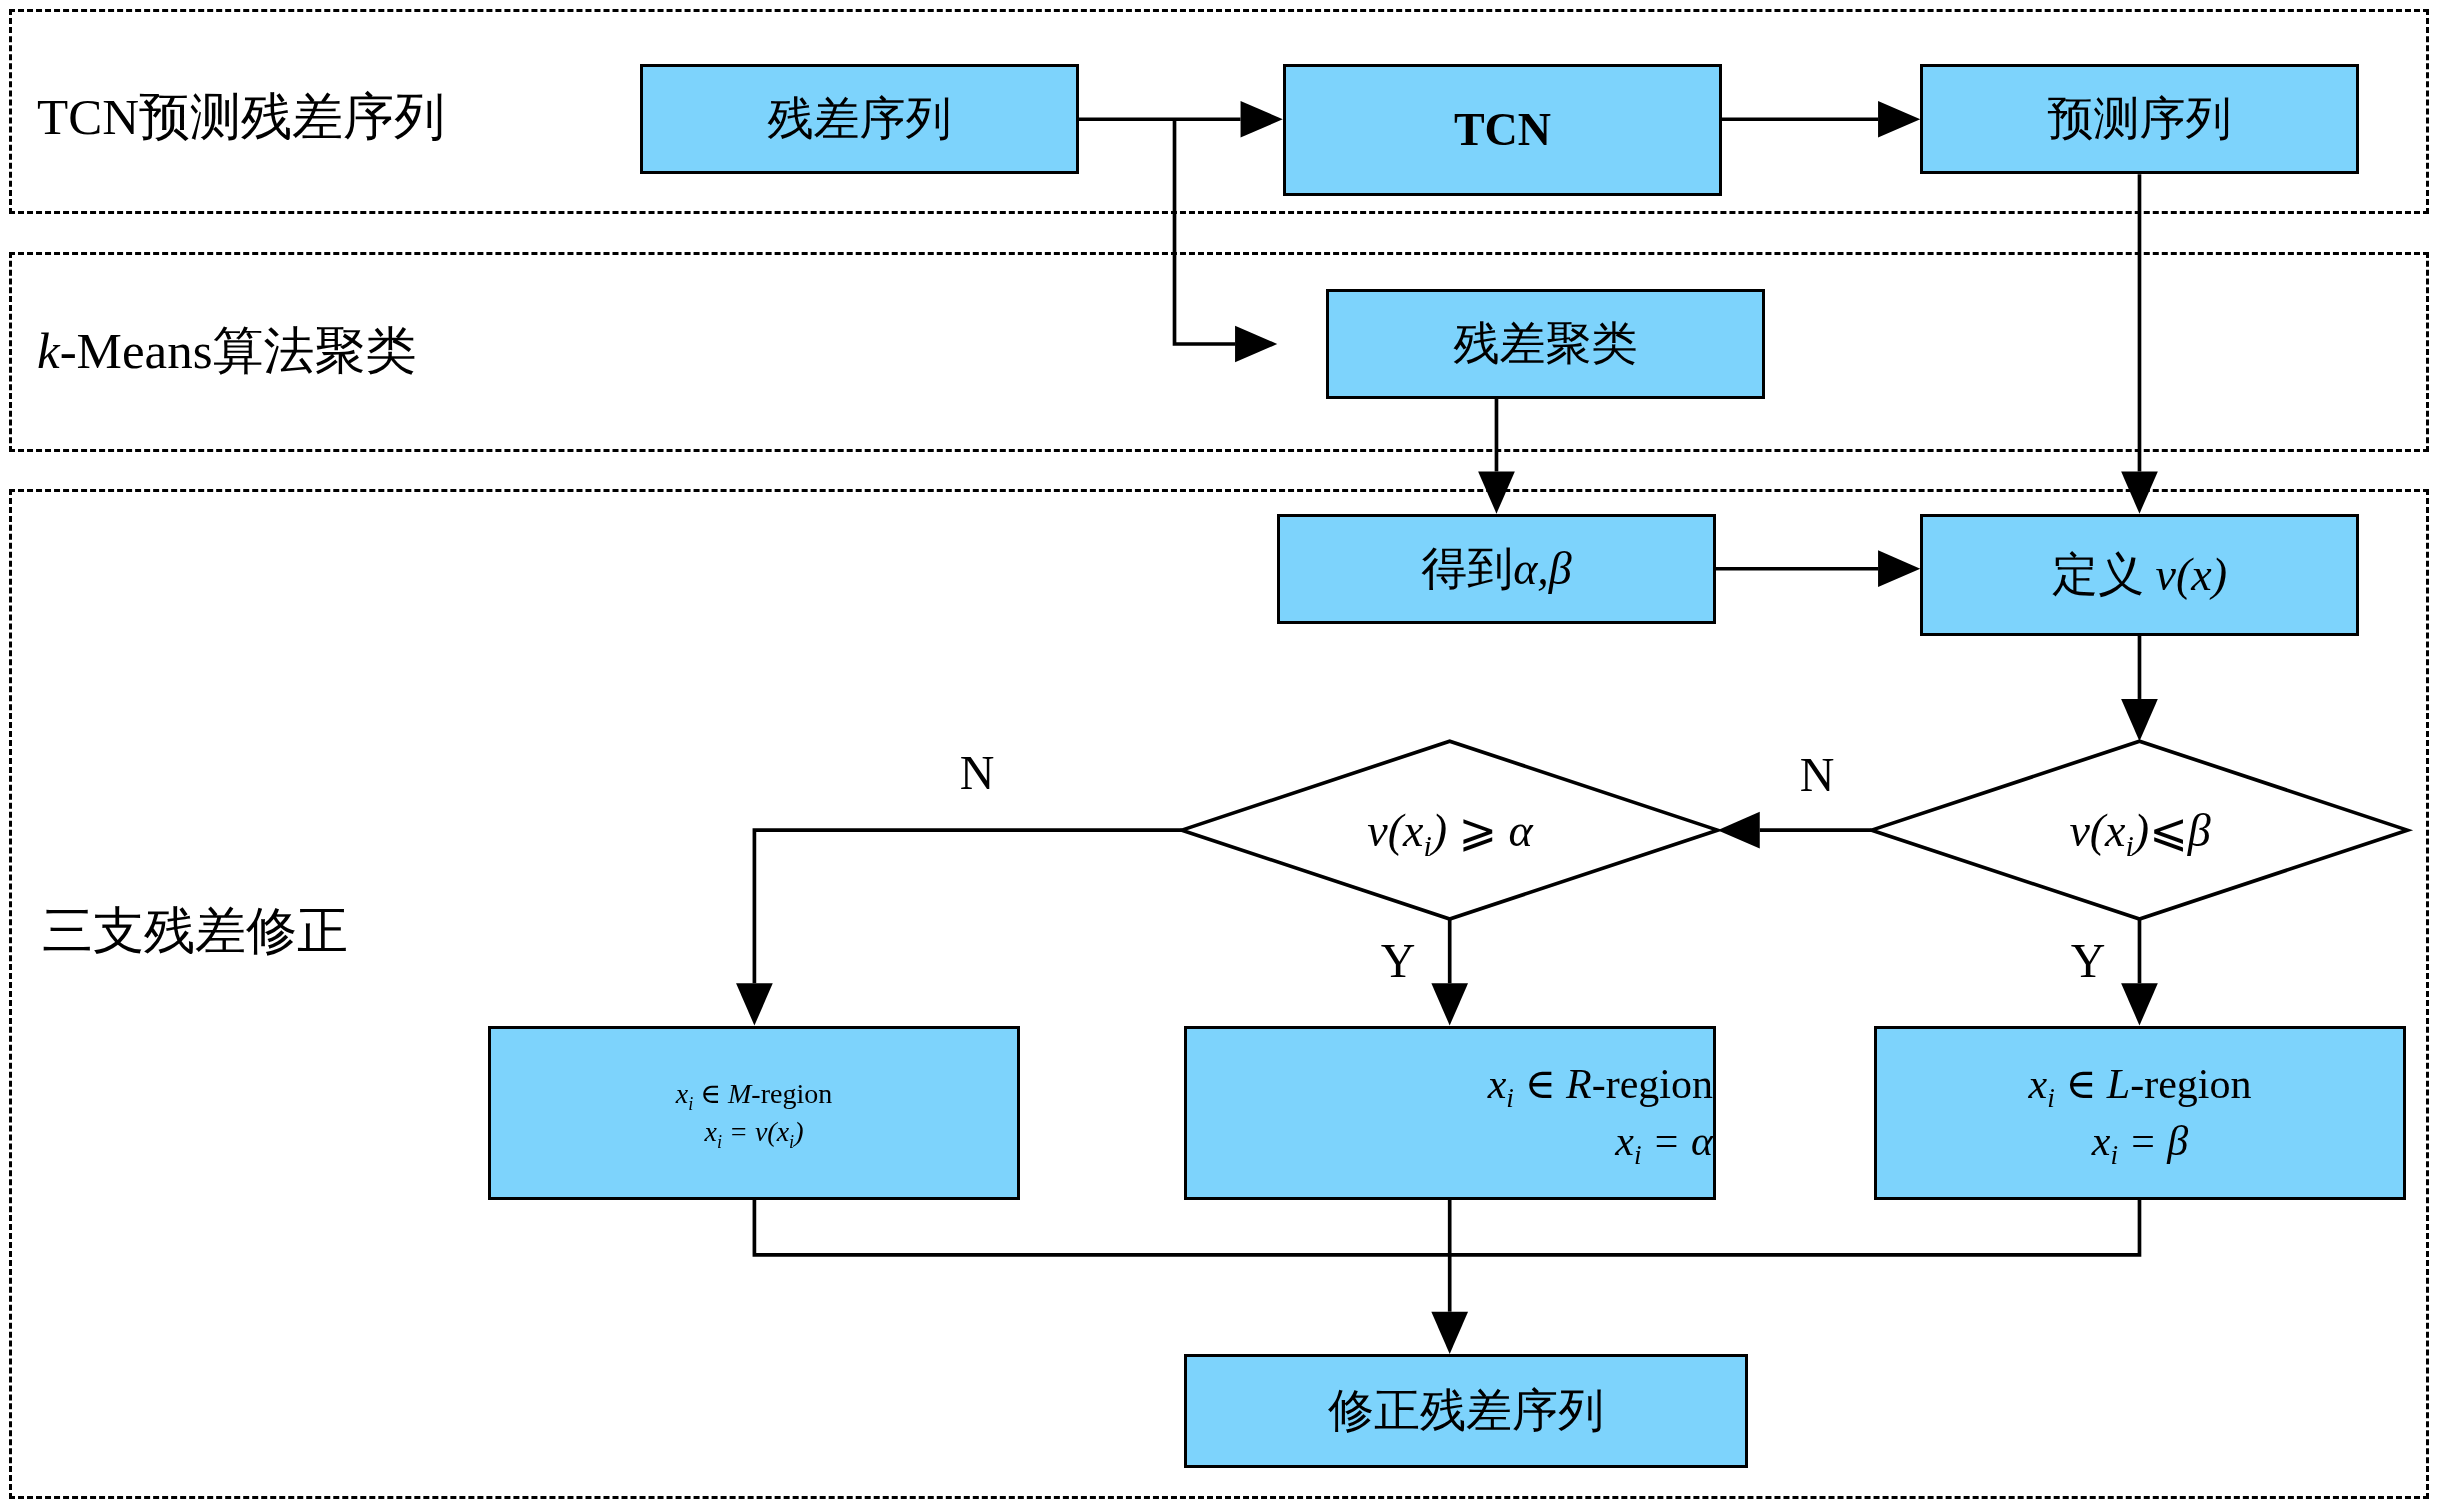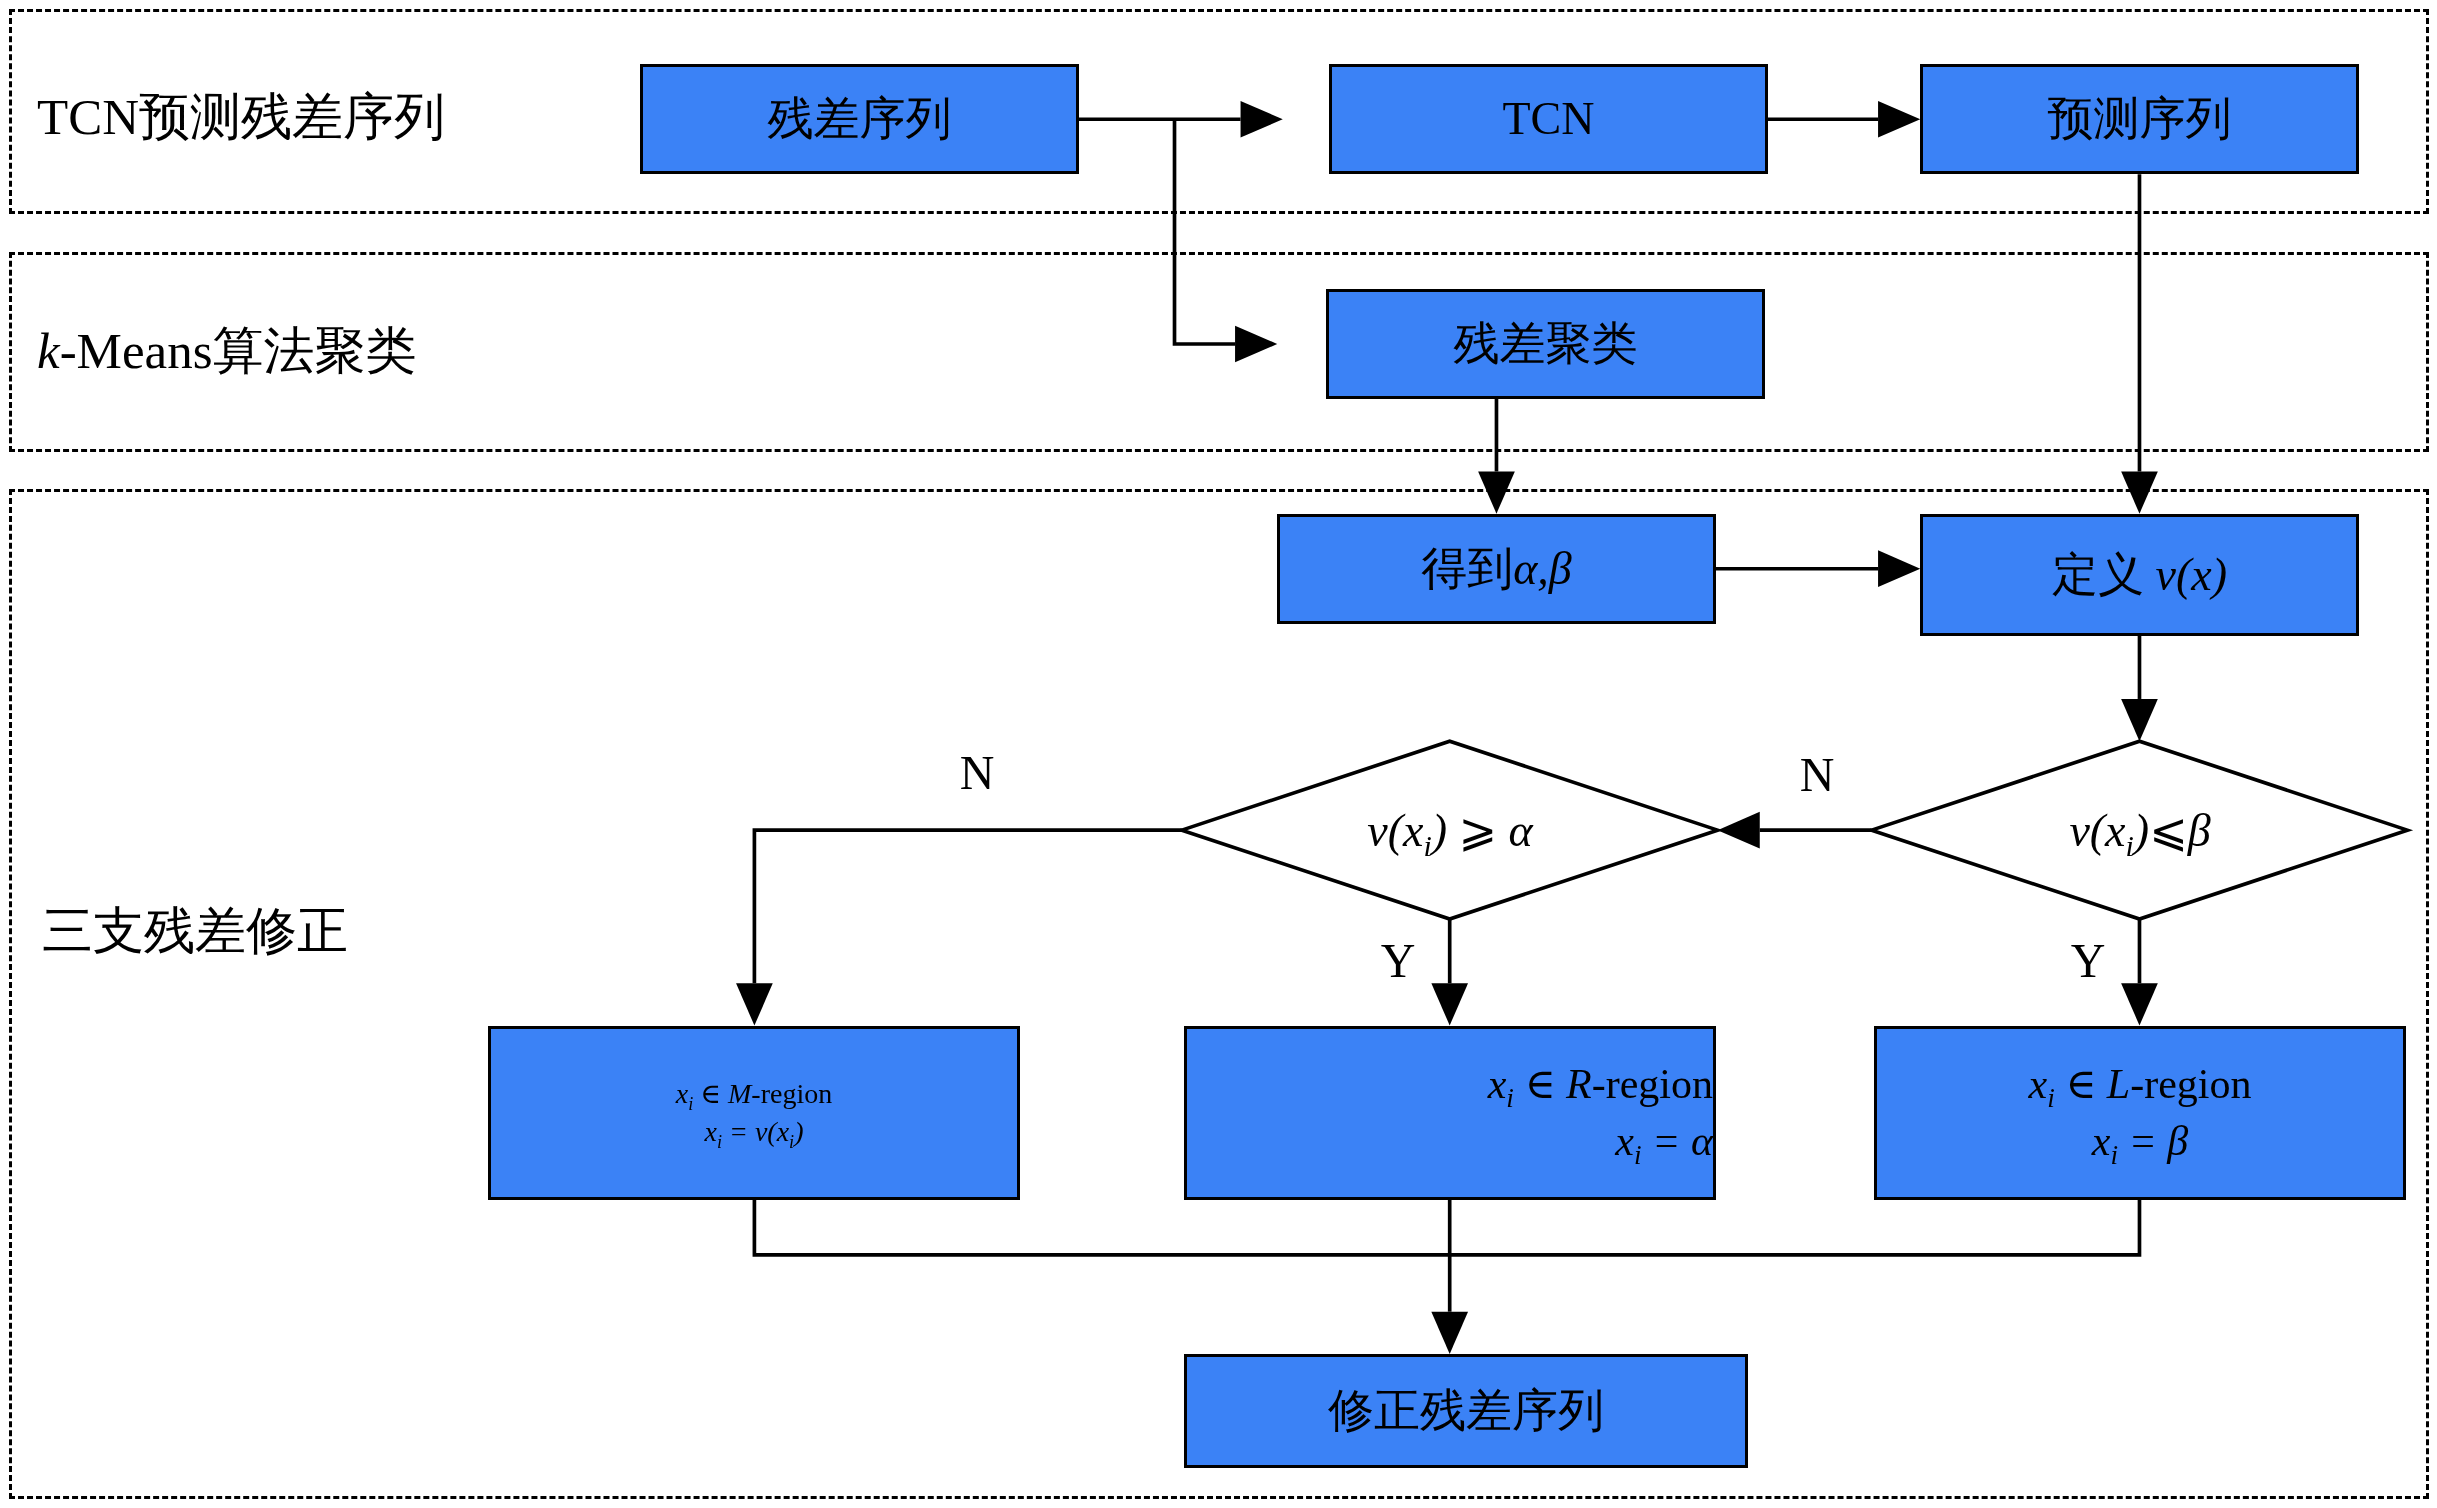--- a/index.html
+++ b/index.html
@@ -22,21 +22,21 @@
     z-index:3;
     font-size:51px;
     white-space:nowrap;
     line-height:1;
   }
   svg.wires { position:absolute; left:0; top:0; z-index:1; }
   .node {
     position:absolute;
     z-index:2;
     box-sizing:border-box;
-    background:#3b82f6;
+    background:#7dd3fc;
     border:3.7px solid #000;
     display:flex;
     flex-direction:column;
     align-items:center;
     justify-content:center;
     text-align:center;
     font-size:46px;
     line-height:1.35;
     white-space:nowrap;
   }
@@ -116,21 +116,21 @@
       <polygon points="1560,1430 1600,1430 1580,1476"></polygon>
     </g>
     <g fill="#ffffff" stroke="#000" stroke-width="4">
       <polygon points="1288,905 1580,808 1872,905 1580,1002"></polygon>
       <polygon points="2040,905 2332,808 2624,905 2332,1002"></polygon>
     </g>
   </svg>
 
   <div class="node" style="left:640px; top:64px; width:439px; height:110px;">残差序列</div>
 
-  <div class="node" style="left:1329px; top:64px; width:439px; height:110px;">TCN</div>
+  <div class="node" style="left:1283px; top:64px; width:439px; height:132px;font-weight:bold;">TCN</div>
 
   <div class="node" style="left:1920px; top:64px; width:439px; height:110px;">预测序列</div>
 
   <div class="node" style="left:1326px; top:289px; width:439px; height:110px;">残差聚类</div>
 
   <div class="node" style="left:1277px; top:514px; width:439px; height:110px;">
     <span><span>得到</span><span class="math">α,β</span></span>
   </div>
 
   <div class="node" style="left:1920px; top:514px; width:439px; height:122px;">

